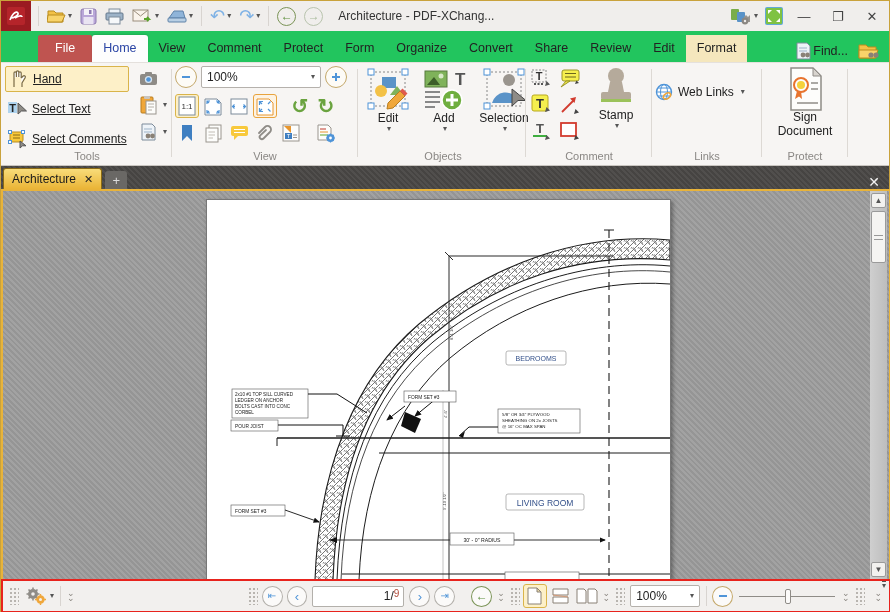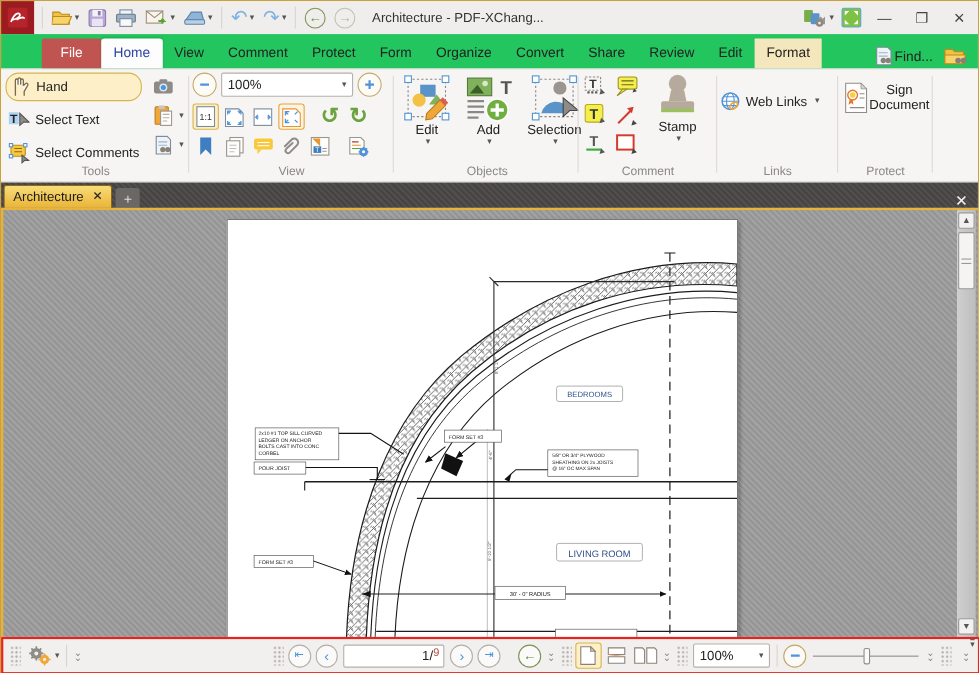--- a/index.html
+++ b/index.html
@@ -26,21 +26,21 @@
   .rtab.file { background:#bf5450; color:#fff; padding:6px 17px 7px; margin-left:3px; border-radius:2px 2px 0 0; }
   .rtab.active { background:#fdfdfd; color:#2b45a5; border-radius:3px 3px 0 0; box-shadow:0 -1px 2px rgba(0,0,0,.12); }
   .rtab.format { background:#f5e7bd; }
   .findarea { margin-left:auto; display:flex; align-items:center; gap:4px; padding-right:6px; font-size:12.5px; color:#222; }
 
   
   .ribbon { position:absolute; left:0; top:62px; width:100%; height:103px; background:#f7f5f3; border-bottom:1px solid #c9c5c0; }
   .group { position:absolute; top:0; height:100%; }
   .gsep { position:absolute; top:6px; height:88px; width:1px; background:#ddd9d4; }
   .glabel { position:absolute; bottom:3px; width:100%; text-align:center; font-size:11px; color:#8a8784; }
-  .toolrow { display:flex; align-items:center; height:26px; padding:0 2px; border-radius:12px; font-size:12px; color:#222; gap:5px; }
+  .toolrow { display:flex; align-items:center; height:26px; padding:0 2px; border-radius:2px; font-size:12px; color:#222; gap:5px;text-decoration:underline; }
   .toolrow.selected { background:#fdf0c8; border:1px solid #d9b44a; }
   .smbtn { width:24px; height:24px; display:flex; align-items:center; justify-content:center; border-radius:3px; }
   .smbtn.selected { background:#fdf0c8; border:1px solid #d9b44a; }
   .smbtn.orange { border:1px solid #e8a33d; background:#fdf3e3; }
   .bigbtn { display:flex; flex-direction:column; align-items:center; font-size:12px; color:#222; width:54px; }
   .combo { display:flex; align-items:center; border:1px solid #b5b1ac; background:#fff; border-radius:2px; height:22px; font-size:12px; color:#222; padding:0 5px; justify-content:space-between; }
   .circbtn { width:22px; height:22px; border-radius:50%; border:1px solid #c4a86a; background:#fdfbf6; display:flex; align-items:center; justify-content:center; }
   .linkrow { display:flex; align-items:center; gap:5px; font-size:12px; color:#222; height:26px; }
 
   
@@ -508,21 +508,21 @@
             </svg>
           <span>Web Links</span>
           <span class="dd glyph">▾</span>
         </div>
       </div>
       <div class="glabel">Links</div>
     </div>
     <div class="gsep" style="left:760px"></div>
 
     <div class="group" style="left:764px;width:80px">
-      <div style="position:absolute;left:0;top:4px;width:80px;display:flex;flex-direction:row;align-items:center">
+      <div style="position:absolute;left:0;top:4px;width:80px;display:flex;flex-direction:column;align-items:center">
         <svg width="40" height="44" viewBox="0 0 40 44">
             <path d="M6 1 h22 l8 8 v34 h-30 z" fill="#fdfdfb" stroke="#8f8c87" stroke-width="1.5"></path>
             <path d="M28 1 l8 8 h-8 z" fill="#d8d4ce" stroke="#8f8c87"></path>
             <circle cx="16" cy="18" r="7" fill="none" stroke="#e8742e" stroke-width="2"></circle>
             <circle cx="16" cy="18" r="4" fill="#f5d23c"></circle>
             <path d="M12 24 l-2 8 4 -2.5 3 2.5 -1 -8 z" fill="#e8742e"></path>
             <line x1="26" y1="16" x2="33" y2="16" stroke="#8f8c87" stroke-width="1.5"></line>
             <line x1="26" y1="22" x2="33" y2="22" stroke="#8f8c87" stroke-width="1.5"></line>
             <line x1="12" y1="36" x2="33" y2="36" stroke="#8f8c87" stroke-width="1.5"></line>
           </svg>

